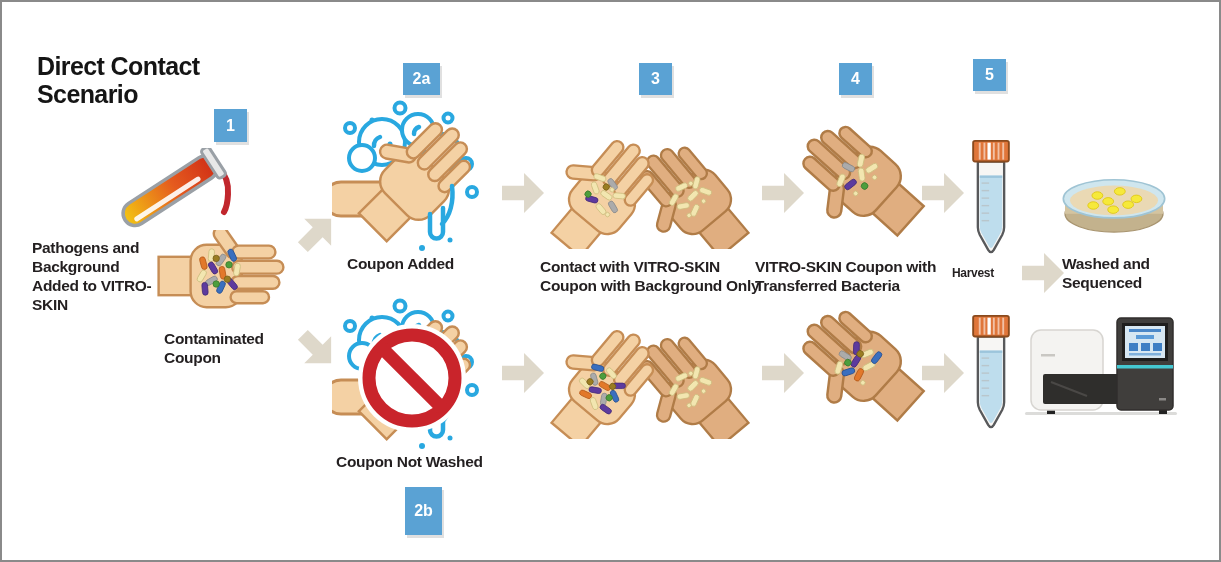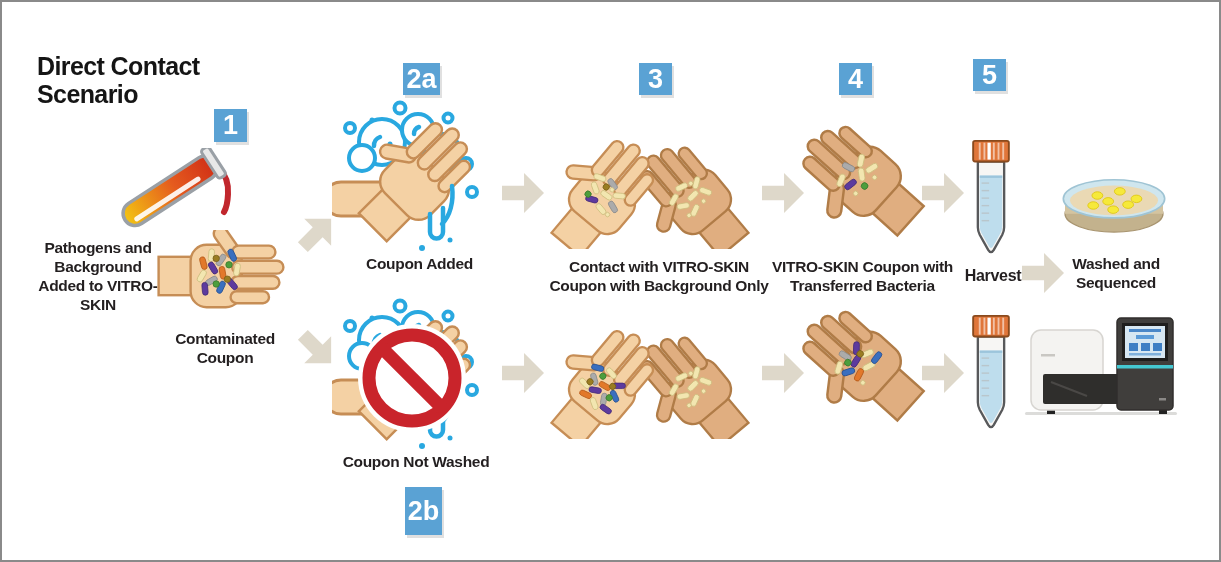--- a/index.html
+++ b/index.html
@@ -9,25 +9,25 @@
     font-family:"Liberation Sans",sans-serif;overflow:hidden;
   }
   .abs{position:absolute;}
   .title{
     font-weight:bold;font-size:25px;line-height:1.12;color:#151515;
     letter-spacing:-0.6px;
   }
   .badge{
     display:flex;align-items:center;justify-content:center;
     background:var(--badge_blue,#5aa2d4);color:#ffffff;font-weight:bold;
-    font-size:27px;box-shadow:2px 3px 0 rgba(130,130,130,.25);
+    font-size:16px;box-shadow:2px 3px 0 rgba(130,130,130,.25);
   }
   .lbl{
     font-weight:bold;font-size:15.5px;line-height:1.22;
-    color:var(--text_black,#231f20);text-align:center;letter-spacing:-0.3px;
+    color:var(--text_black,#231f20);letter-spacing:-0.3px;
   }
   svg{display:block;}
   
   .hand-light{fill:var(--skin_light,#f4d1a4);stroke:var(--skin_light_line,#c68d55);stroke-width:3;}
   .hand-dark{fill:var(--skin_dark,#e0ae80);stroke:var(--skin_dark_line,#b07c47);stroke-width:3;}
   .sk{fill:var(--skin_light,#f4d1a4);stroke:var(--skin_light_line,#c68d55);stroke-width:3;}
   
   .bub{fill:#ffffff;stroke:var(--bubble_blue,#29a8e0);stroke-width:4;}
   .bubdot{fill:var(--bubble_blue,#29a8e0);stroke:none;}
   .bubline{fill:none;stroke:var(--bubble_blue,#29a8e0);stroke-width:4.5;stroke-linecap:round;}
@@ -339,21 +339,21 @@
     <rect x="5" y="3" width="38" height="22" rx="2" fill="var(--tube_cap_orange,#e0763a)" stroke="#8a4a1d" stroke-width="2"></rect>
     <g stroke="rgba(255,255,255,0.55)" stroke-width="2">
       <line x1="12" y1="5" x2="12" y2="23"></line>
         <line x1="17" y1="5" x2="17" y2="23"></line>
       <line x1="27" y1="5" x2="27" y2="23"></line>
         <line x1="32" y1="5" x2="32" y2="23"></line>
         <line x1="37" y1="5" x2="37" y2="23"></line>
     </g>
     <line x1="22" y1="5" x2="22" y2="23" stroke="#ffffff" stroke-width="3.5"></line>
   </svg>
-  <div class="abs lbl" style="left:950px;top:264px;width:82px;font-size:16px">Harvest</div>
+  <div class="abs lbl" style="left:950px;top:264px;width:82px;font-size:12px">Harvest</div>
 
   <svg class="abs" style="left:963px;top:311px" width="52" height="124" viewBox="0 0 48 132">
     <path d="M10,25 h28 v70 q0,4 -2,8 l-9,16 q-3,5 -6,0 l-9,-16 q-2,-4 -2,-8 Z" fill="#f7f6f4" stroke="#58595b" stroke-width="2.5"></path>
     <path d="M12,40 h24 v54 q0,3.5 -1.8,7 l-7.8,14 q-2.4,4 -4.8,0 l-7.8,-14 q-1.8,-3.5 -1.8,-7 Z" fill="var(--tube_liquid_blue,#bedded)"></path>
     <rect x="12" y="40" width="24" height="2.5" fill="#9cc5dc"></rect>
     <g stroke="#b9c6cc" stroke-width="1.5">
       <line x1="14" y1="48" x2="22" y2="48"></line>
         <line x1="14" y1="56" x2="22" y2="56"></line>
       <line x1="14" y1="64" x2="22" y2="64"></line>
         <line x1="14" y1="72" x2="22" y2="72"></line>

